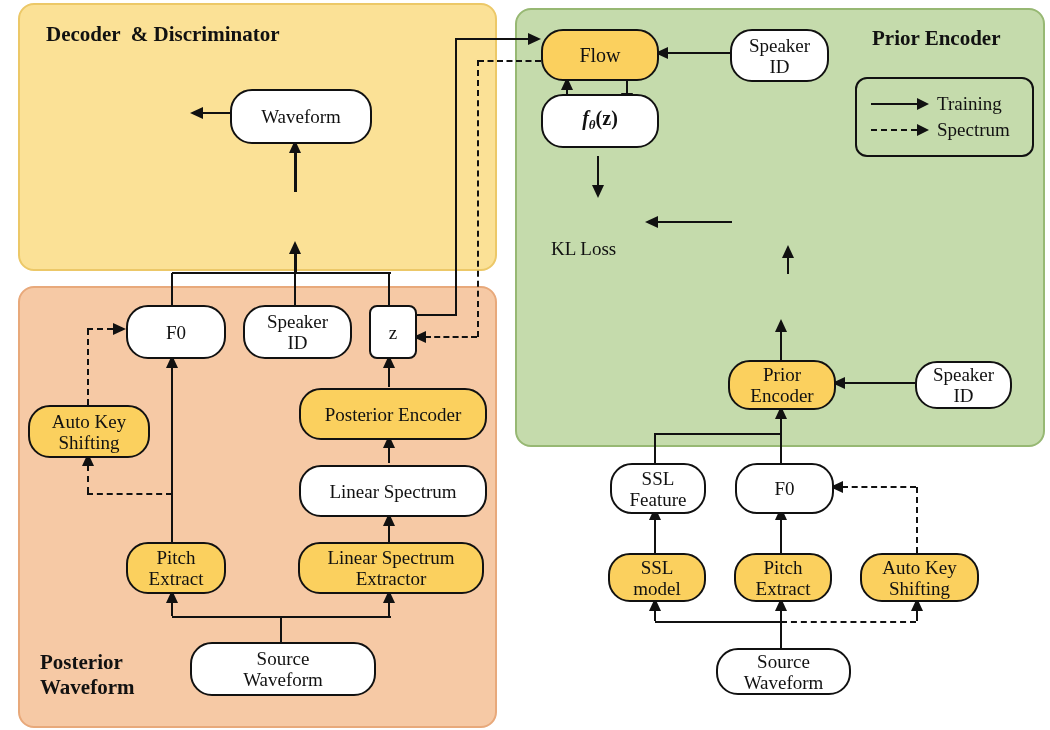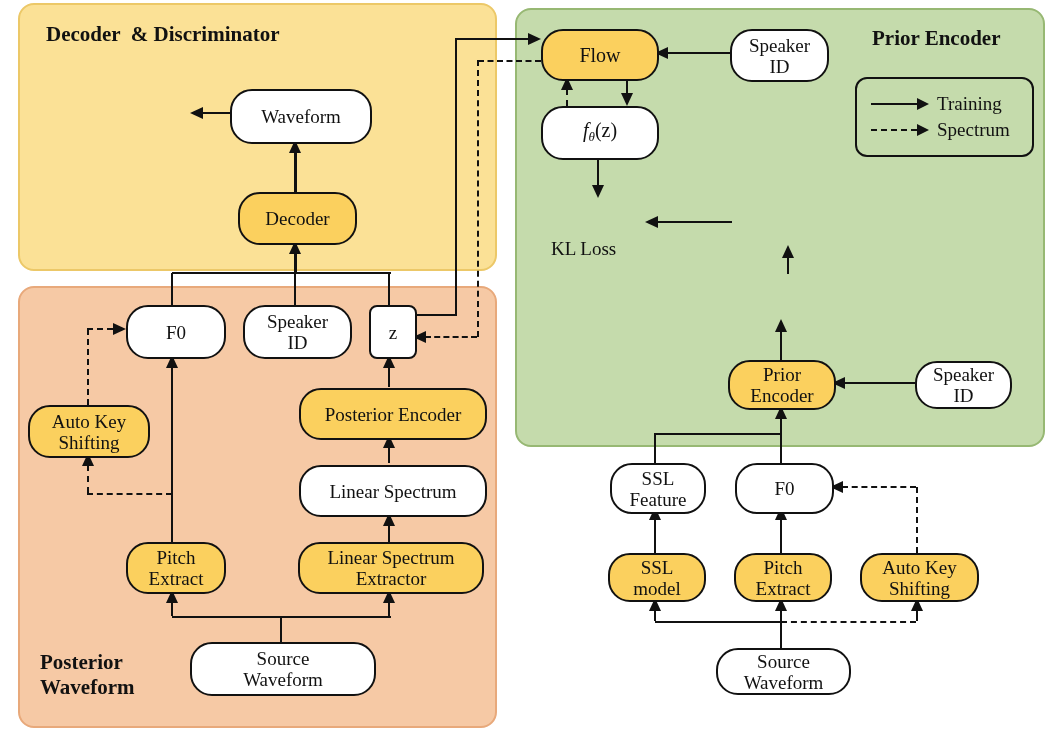--- a/index.html
+++ b/index.html
@@ -156,23 +156,20 @@
   <div class="dv" style="left:916px;top:487px;height:66px;"></div>
   <div class="dh" style="left:842px;top:486px;width:74px;"></div>
   <div class="ah left" style="left:830px;top:481px;"></div>
 
   <div class="dv" style="left:566px;top:89px;height:17px;"></div>
   <div class="ah up" style="left:561px;top:77px;"></div>
 
   <div class="nd" style="left:230px;top:89px;width:138px;height:51px;">
       <span>Waveform</span>
     </div>
-  <div class="nd y" style="left:238px;top:192px;width:115px;height:49px;">
-      <span>Decoder</span>
-    </div>
 
   <div class="nd" style="left:126px;top:305px;width:96px;height:50px;">
       <span>F0</span>
     </div>
   <div class="nd" style="left:243px;top:305px;width:105px;height:50px;">
       <span>Speaker
 ID</span>
     </div>
   <div class="nd" style="left:369px;top:305px;width:44px;height:50px;border-radius:8px;">
       <span>z</span>
@@ -202,21 +199,21 @@
     </div>
 
   <div class="nd y" style="left:541px;top:29px;width:114px;height:48px;font-size:20px;">
       <span>Flow</span>
     </div>
   <div class="nd" style="left:730px;top:29px;width:95px;height:49px;">
       <span>Speaker
 ID</span>
     </div>
 
-  <div class="nd math" style="left:541px;top:106px;width:114px;height:50px;font-size:20px;">
+  <div class="nd math" style="left:541px;top:94px;width:114px;height:50px;font-size:20px;font-weight:bold;">
     <span><i>f</i><span class="sub">θ</span><span>(z)</span></span>
   </div>
 
   <div class="txt" style="left:551px;top:210px;margin-top:28px;">KL Loss</div>
 
 
   <div class="nd y" style="left:728px;top:360px;width:104px;height:46px;">
       <span>Prior
 Encoder</span>
     </div>

